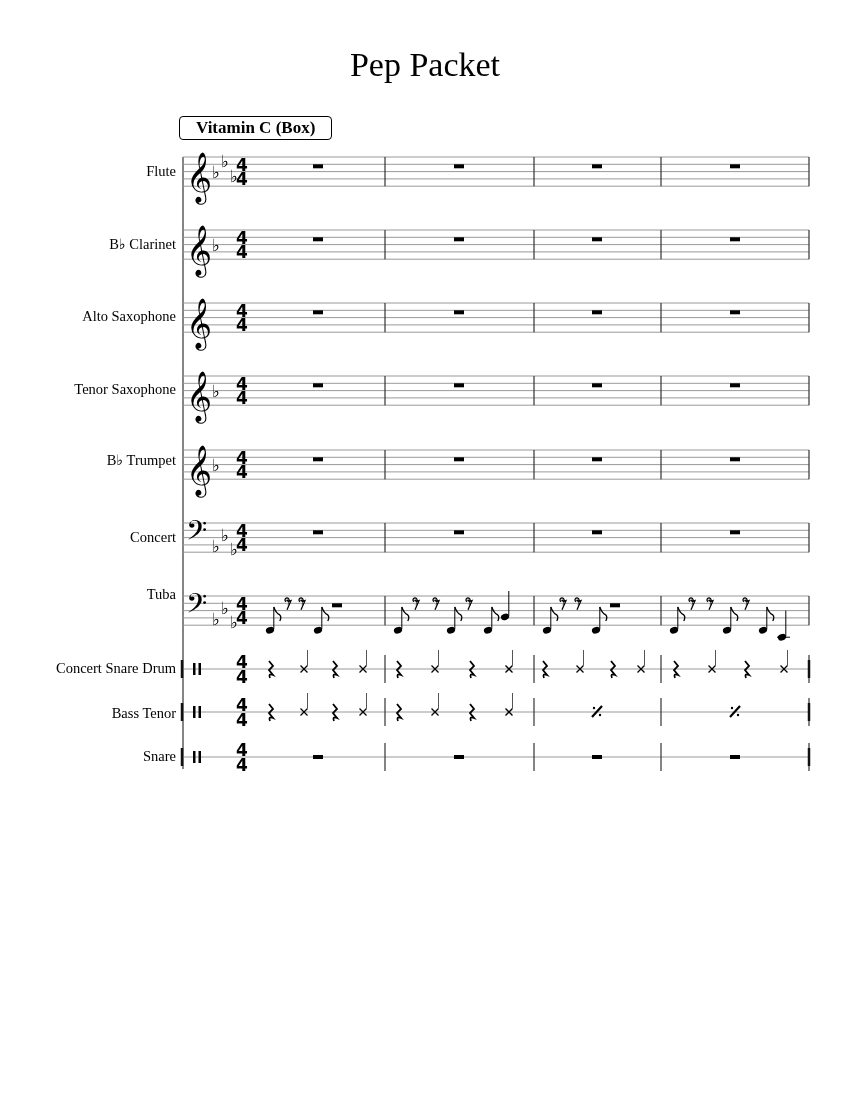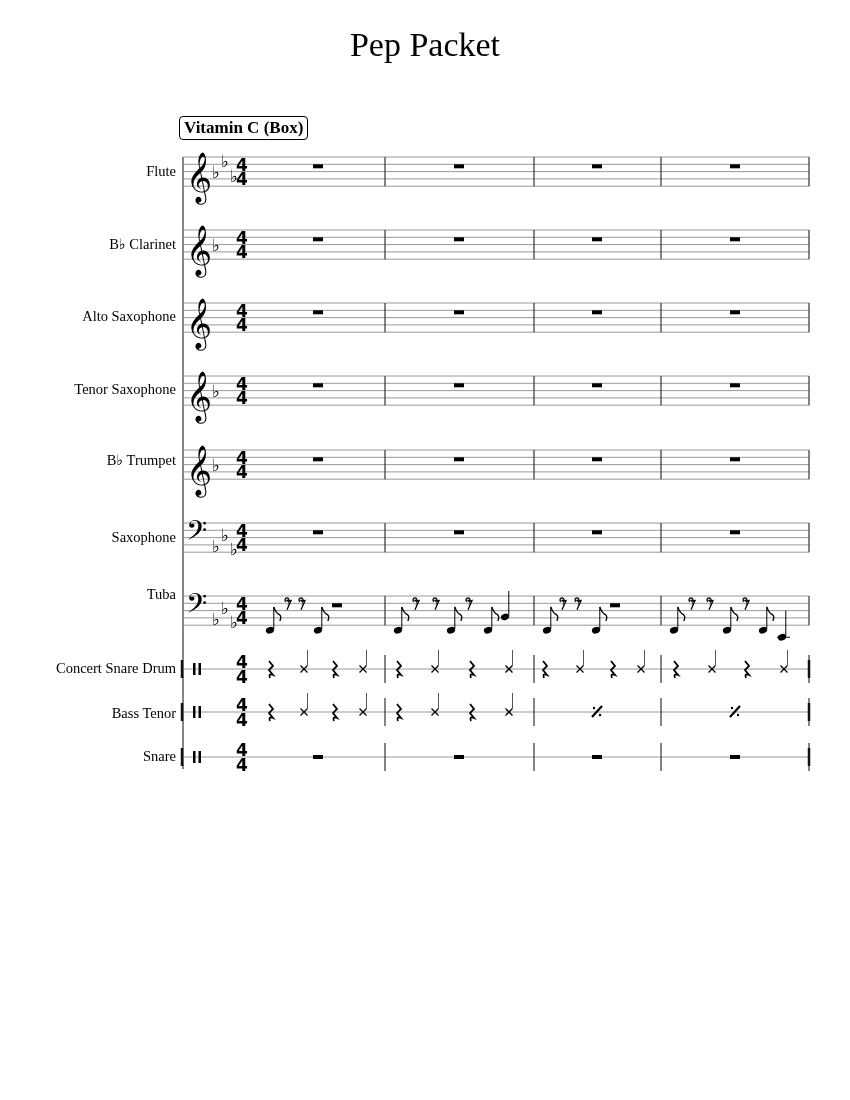--- a/index.html
+++ b/index.html
@@ -1,33 +1,33 @@
 <!DOCTYPE html>
 <html><head>
 <meta charset="utf-8">
 <style>
   html, body { margin:0; padding:0; background:#ffffff; }
   body { width:850px; height:1100px; position:relative; overflow:hidden; font-family:"Liberation Serif","DejaVu Serif",serif; color:#000; }
-  #title { position:absolute; left:0; width:850px; top:26px; text-align:center; font-size:34px; font-family:"Liberation Serif",serif; }
-  #rehearsal { position:absolute; left:179px; top:116px; border:1.5px solid #000; border-radius:4px; padding:0 4px; font-weight:bold; font-size:17px; line-height:22px; font-family:"Liberation Serif",serif; }
+  #title { position:absolute; left:0; width:850px; top:46px; text-align:center; font-size:34px; font-family:"Liberation Serif",serif; }
+  #rehearsal { position:absolute; left:179px; top:116px; border:1.5px solid #000; border-radius:4px; padding:0 16px; font-weight:bold; font-size:17px; line-height:22px; font-family:"Liberation Serif",serif; }
   .label { position:absolute; right:674px; font-size:14.5px; white-space:nowrap; font-family:"Liberation Serif",serif; text-align:right; }
   svg { position:absolute; left:0; top:0; }
 </style>
 </head>
 <body>
 
 <div id="title">Pep Packet</div>
 <div id="rehearsal">Vitamin C (Box)</div>
 
 <div class="label" style="top:163px">Flute</div>
 <div class="label" style="top:236px">B♭ Clarinet</div>
 <div class="label" style="top:308px">Alto Saxophone</div>
 <div class="label" style="top:381px">Tenor Saxophone</div>
 <div class="label" style="top:452px">B♭ Trumpet</div>
-<div class="label" style="top:529px">Saxophone</div>
+<div class="label" style="top:529px">Concert</div>
 <div class="label" style="top:586px">Tuba</div>
 <div class="label" style="top:660px">Concert Snare Drum</div>
 <div class="label" style="top:705px">Bass Tenor</div>
 <div class="label" style="top:748px">Snare</div>
 
 <svg id="score" width="850" height="1100">
     <line x1="183" y1="157" x2="183" y2="769" stroke="#333" stroke-width="1.2"></line>
     <line x1="183" y1="157" x2="809" y2="157" stroke="#999999" stroke-width="1"></line>
     <line x1="183" y1="164.3" x2="809" y2="164.3" stroke="#999999" stroke-width="1"></line>
     <line x1="183" y1="171.6" x2="809" y2="171.6" stroke="#999999" stroke-width="1"></line>

